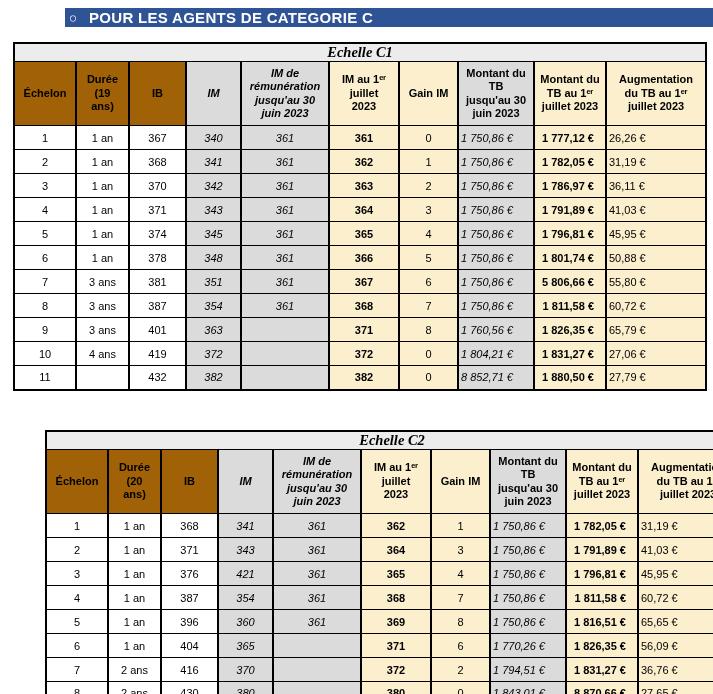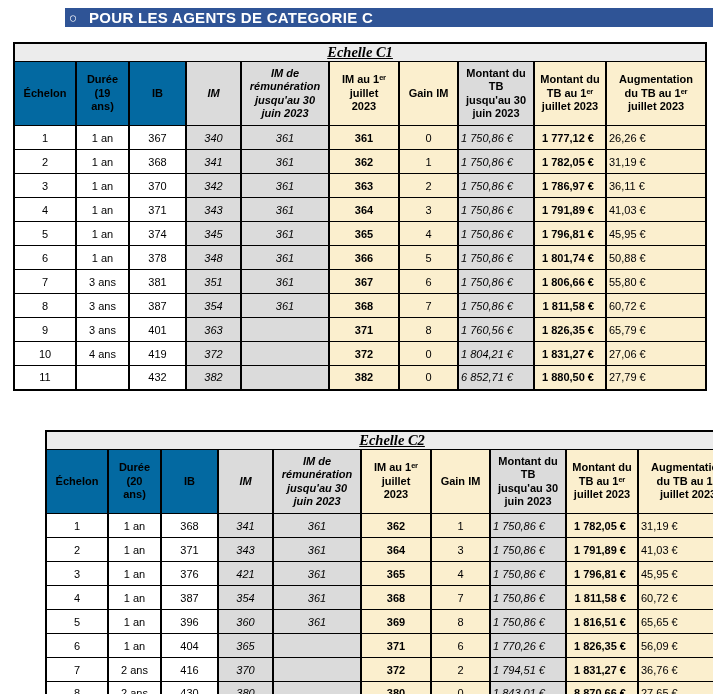--- a/index.html
+++ b/index.html
@@ -34,32 +34,32 @@
     border-collapse:collapse;table-layout:fixed;
     border:2px solid var(--border);
   }
   .tbl1{top:42px;}
   .tbl2{top:430px;margin-left:32px;}
   .tbl th,.tbl td{
     border:1px solid var(--border);
     border-left-width:2px;border-right-width:2px;
     padding:0 2px;box-sizing:border-box;overflow:hidden;
   }
-  tr.title-row{height:16px;text-decoration:underline;}
+  tr.title-row{height:16px;}
   .ttitle{
     background:var(--titlebg);
     font-family:"Liberation Serif", serif;
     font-style:italic;font-weight:bold;font-size:14.5px;
     text-align:center;vertical-align:middle;
   }
   tr.head-row{height:64px;}
   .hcell{
     font-weight:bold;font-size:11px;line-height:1.22;
     text-align:center;vertical-align:middle;white-space:pre-line;
-    background:#0369a1;
+    background:#a16207;
   }
   .hcell.c3,.hcell.c4{font-style:italic;background:var(--gray);}
   .hcell.c7{background:var(--gray);}
   .hcell.c5,.hcell.c6,.hcell.c8,.hcell.c9{background:var(--cream);}
   tbody tr{height:24px;}
   .dcell{
     font-size:11px;text-align:center;vertical-align:middle;
     background:#FFFFFF;white-space:nowrap;
   }
   .dcell.c3,.dcell.c4{background:var(--gray);font-style:italic;}
@@ -201,21 +201,21 @@
         </tr>
         <tr>
           <td class="dcell c0">7</td>
           <td class="dcell c1">3 ans</td>
           <td class="dcell c2">381</td>
           <td class="dcell c3">351</td>
           <td class="dcell c4">361</td>
           <td class="dcell c5">367</td>
           <td class="dcell c6">6</td>
           <td class="dcell c7">1 750,86 €</td>
-          <td class="dcell c8">1 806,66 €</td>
+          <td class="dcell c8">5 806,66 €</td>
           <td class="dcell c9">55,80 €</td>
         </tr>
         <tr>
           <td class="dcell c0">8</td>
           <td class="dcell c1">3 ans</td>
           <td class="dcell c2">387</td>
           <td class="dcell c3">354</td>
           <td class="dcell c4">361</td>
           <td class="dcell c5">368</td>
           <td class="dcell c6">7</td>
@@ -248,21 +248,21 @@
           <td class="dcell c9">27,06 €</td>
         </tr>
         <tr>
           <td class="dcell c0">11</td>
           <td class="dcell c1"></td>
           <td class="dcell c2">432</td>
           <td class="dcell c3">382</td>
           <td class="dcell c4"></td>
           <td class="dcell c5">382</td>
           <td class="dcell c6">0</td>
-          <td class="dcell c7">6 852,71 €</td>
+          <td class="dcell c7">8 852,71 €</td>
           <td class="dcell c8">1 880,50 €</td>
           <td class="dcell c9">27,79 €</td>
         </tr>
       </tbody>
   </table>
 
   <table class="tbl tbl2">
     <colgroup>
       <col class="w0">
         <col class="w1">

